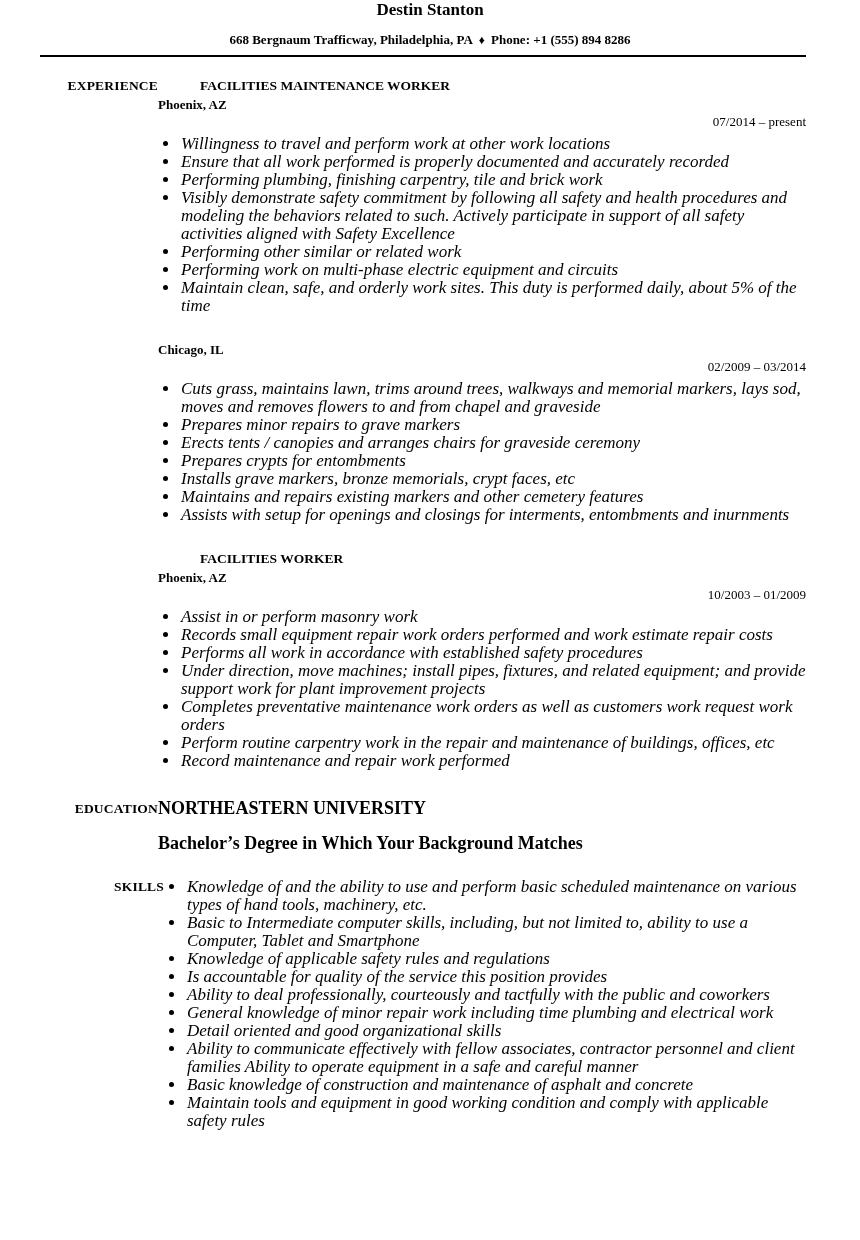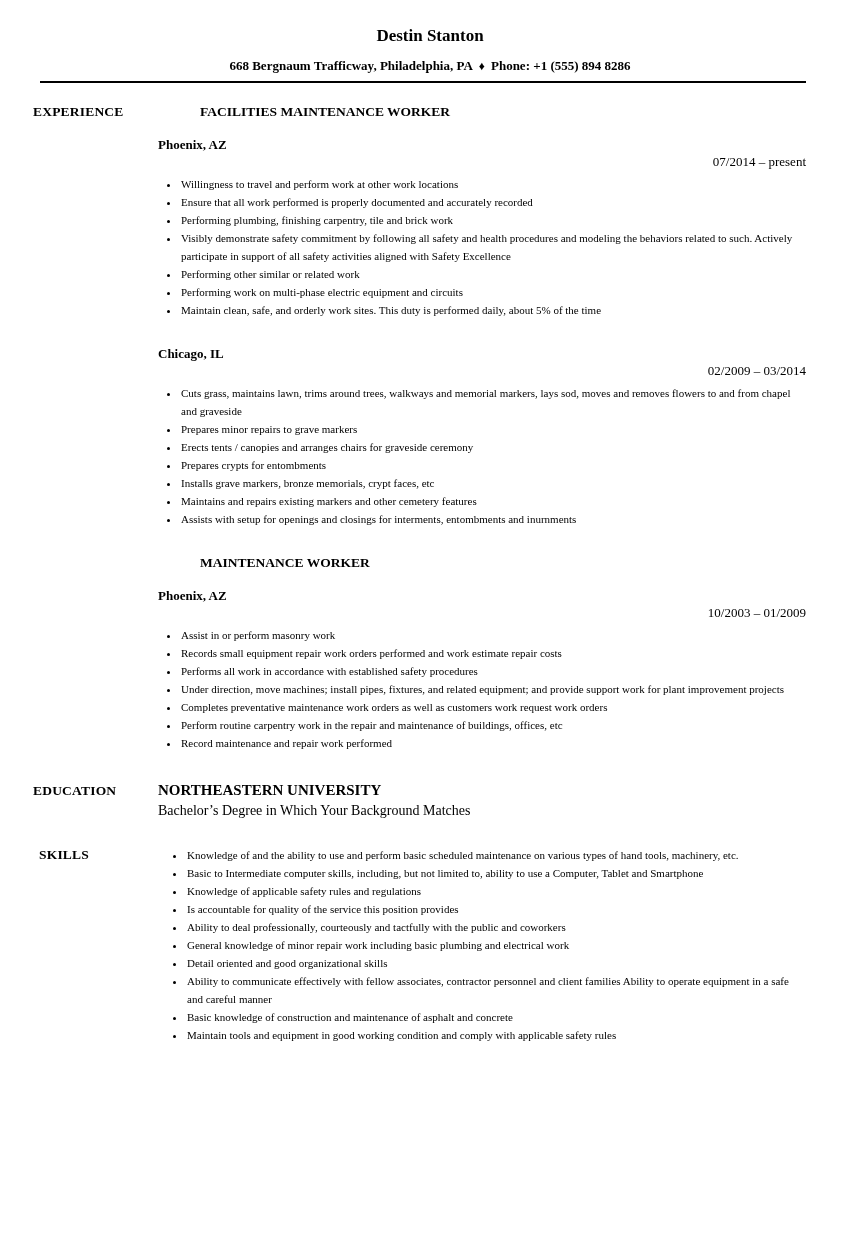--- a/index.html
+++ b/index.html
@@ -8,21 +8,20 @@
     width: 860px;
     height: 1240px;
     font-family: "Liberation Serif", serif;
     color: #000000;
     overflow: hidden;
   }
   .page {
     width: 860px;
     height: 872px;
     background: #ffffff;
-    padding-top: 26px;
   }
 
   
   .header { text-align: center; }
   .name {
     font-size: 17px;
     font-weight: bold;
     line-height: 19px;
   }
   .contact {
@@ -44,65 +43,67 @@
     margin: 0 54px 0 33px;
   }
   .section.experience { margin-top: 20px; }
   .section.education  { margin-top: 30px; }
   .section.skills     { margin-top: 26px; margin-left: 39px; }
   .sec-label {
     font-size: 13.5px;
     font-weight: bold;
     line-height: 17px;
     letter-spacing: 0.2px;
+    text-align: right;
   }
   .sec-content { font-size: 13px; line-height: 18px; }
 
   
   .job + .job { margin-top: 26px; }
   .job-title {
     font-size: 13.5px;
     font-weight: bold;
     line-height: 17px;
     margin-left: 42px;
   }
   .job-location {
     font-size: 13px;
     font-weight: bold;
     line-height: 18px;
-    margin-top: 16px;
+    margin-top: 2px;
   }
   .job-dates {
     font-size: 13px;
     line-height: 16px;
     text-align: right;
   }
   ul.bullets {
     list-style: disc outside;
     margin-top: 5px;
     padding-left: 22px;
   }
   ul.bullets li {
-    font-size: 11px;
+    font-size: 17px;
     line-height: 18px;
     padding-left: 1px;
+    font-style: italic;
   }
   ul.bullets.skills-list { margin-top: 0; }
 
   
   .school {
-    font-size: 15px;
+    font-size: 18px;
     font-weight: bold;
     line-height: 17px;
   }
   .degree {
-    font-size: 14px;
-    font-weight: normal;
+    font-size: 18px;
+    font-weight: bold;
     line-height: 18px;
-    margin-top: 3px;
+    margin-top: 17px;
   }
 </style>
 </head>
 <body>
 
 <div class="page">
 
   <header class="header">
     <h1 class="name">Destin Stanton</h1>
     <div class="contact">
@@ -140,21 +141,21 @@
             <li>Prepares minor repairs to grave markers</li>
             <li>Erects tents / canopies and arranges chairs for graveside ceremony</li>
             <li>Prepares crypts for entombments</li>
             <li>Installs grave markers, bronze memorials, crypt faces, etc</li>
             <li>Maintains and repairs existing markers and other cemetery features</li>
             <li>Assists with setup for openings and closings for interments, entombments and inurnments</li>
           </ul>
       </article>
 
       <article class="job">
-        <h2 class="job-title">MAINTENANCE WORKER</h2>
+        <h2 class="job-title">FACILITIES WORKER</h2>
         <div class="job-location">Phoenix, AZ</div>
         <div class="job-dates">10/2003 – 01/2009</div>
         <ul class="bullets">
 
         <li>Assist in or perform masonry work</li>
             <li>Records small equipment repair work orders performed and work estimate repair costs</li>
             <li>Performs all work in accordance with established safety procedures</li>
             <li>Under direction, move machines; install pipes, fixtures, and related equipment; and provide support work for plant improvement projects</li>
             <li>Completes preventative maintenance work orders as well as customers work request work orders</li>
             <li>Perform routine carpentry work in the repair and maintenance of buildings, offices, etc</li>
@@ -176,21 +177,21 @@
   <section class="section skills">
     <div class="sec-label">SKILLS</div>
     <div class="sec-content">
       <ul class="bullets skills-list">
 
       <li>Knowledge of and the ability to use and perform basic scheduled maintenance on various types of hand tools, machinery, etc.</li>
           <li>Basic to Intermediate computer skills, including, but not limited to, ability to use a Computer, Tablet and Smartphone</li>
           <li>Knowledge of applicable safety rules and regulations</li>
           <li>Is accountable for quality of the service this position provides</li>
           <li>Ability to deal professionally, courteously and tactfully with the public and coworkers</li>
-          <li>General knowledge of minor repair work including basic plumbing and electrical work</li>
+          <li>General knowledge of minor repair work including time plumbing and electrical work</li>
           <li>Detail oriented and good organizational skills</li>
           <li>Ability to communicate effectively with fellow associates, contractor personnel and client families Ability to operate equipment in a safe and careful manner</li>
           <li>Basic knowledge of construction and maintenance of asphalt and concrete</li>
           <li>Maintain tools and equipment in good working condition and comply with applicable safety rules</li>
         </ul>
     </div>
   </section>
 
 </div>
 

